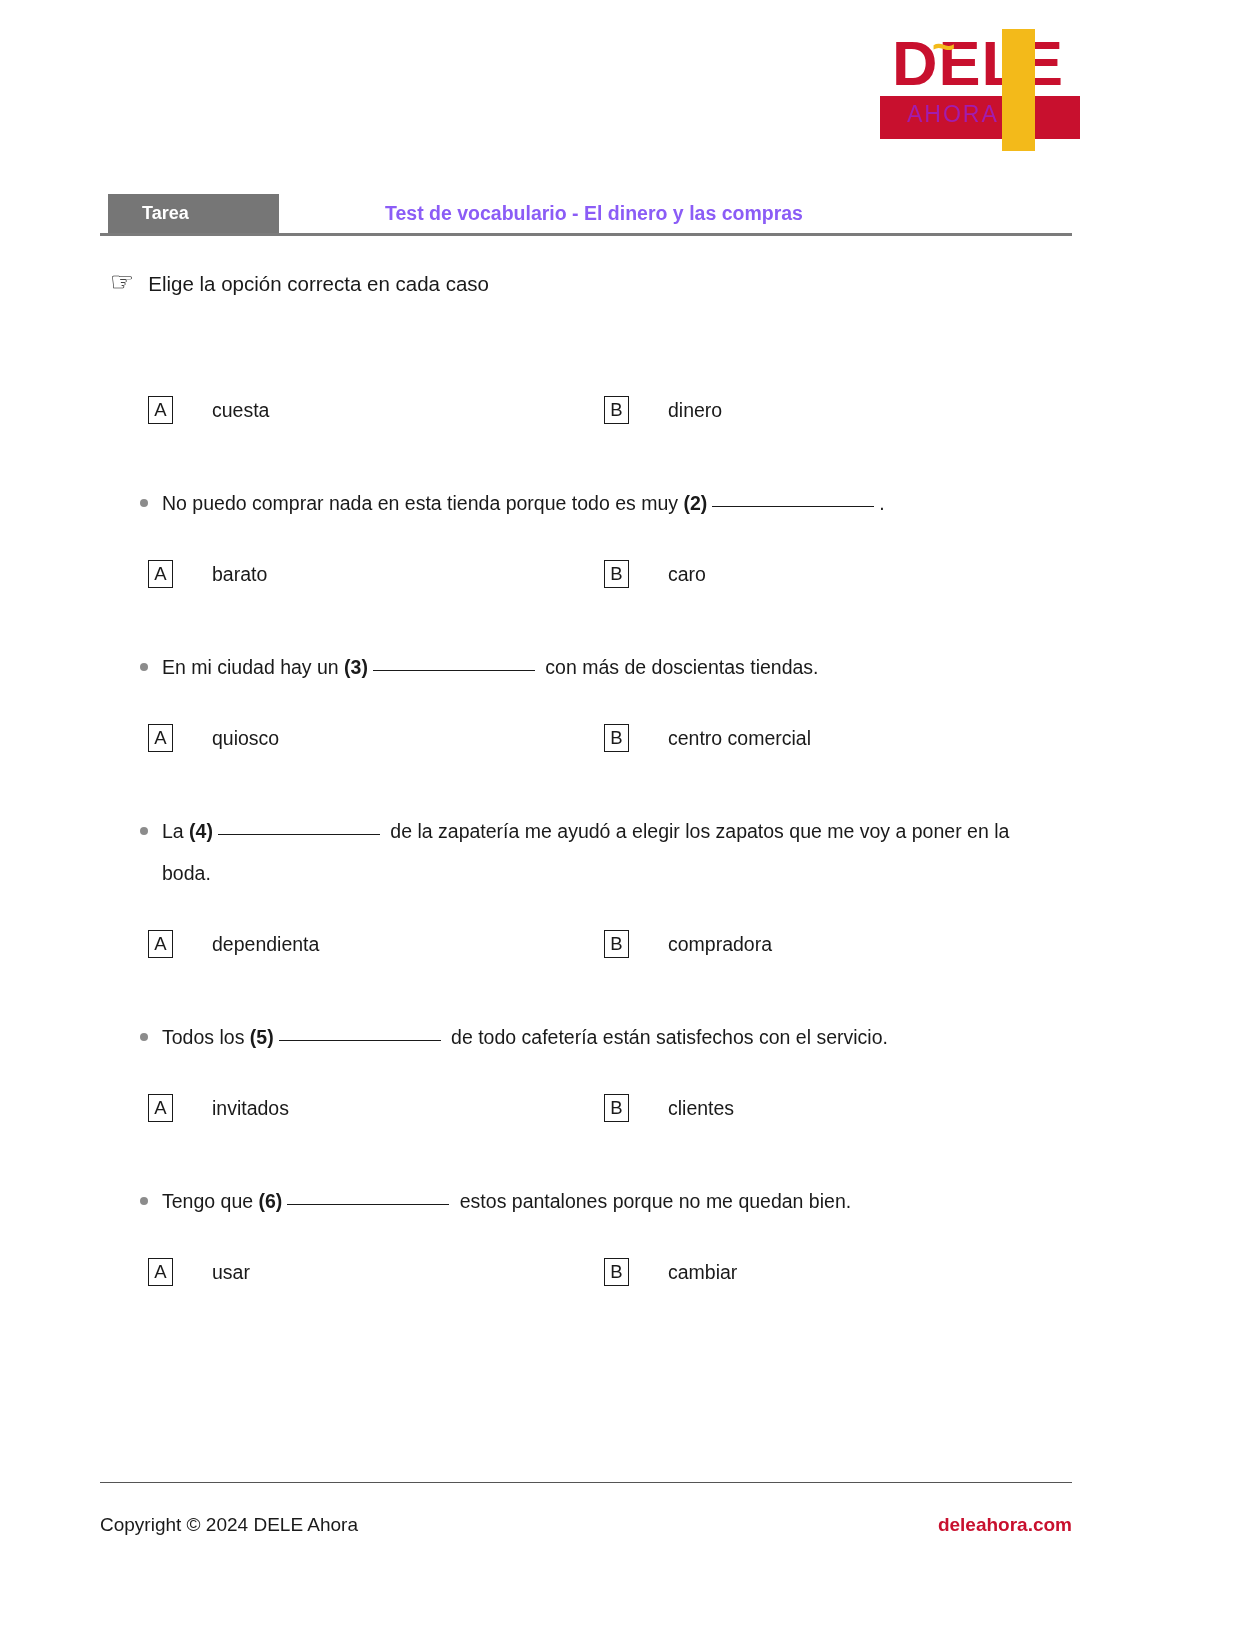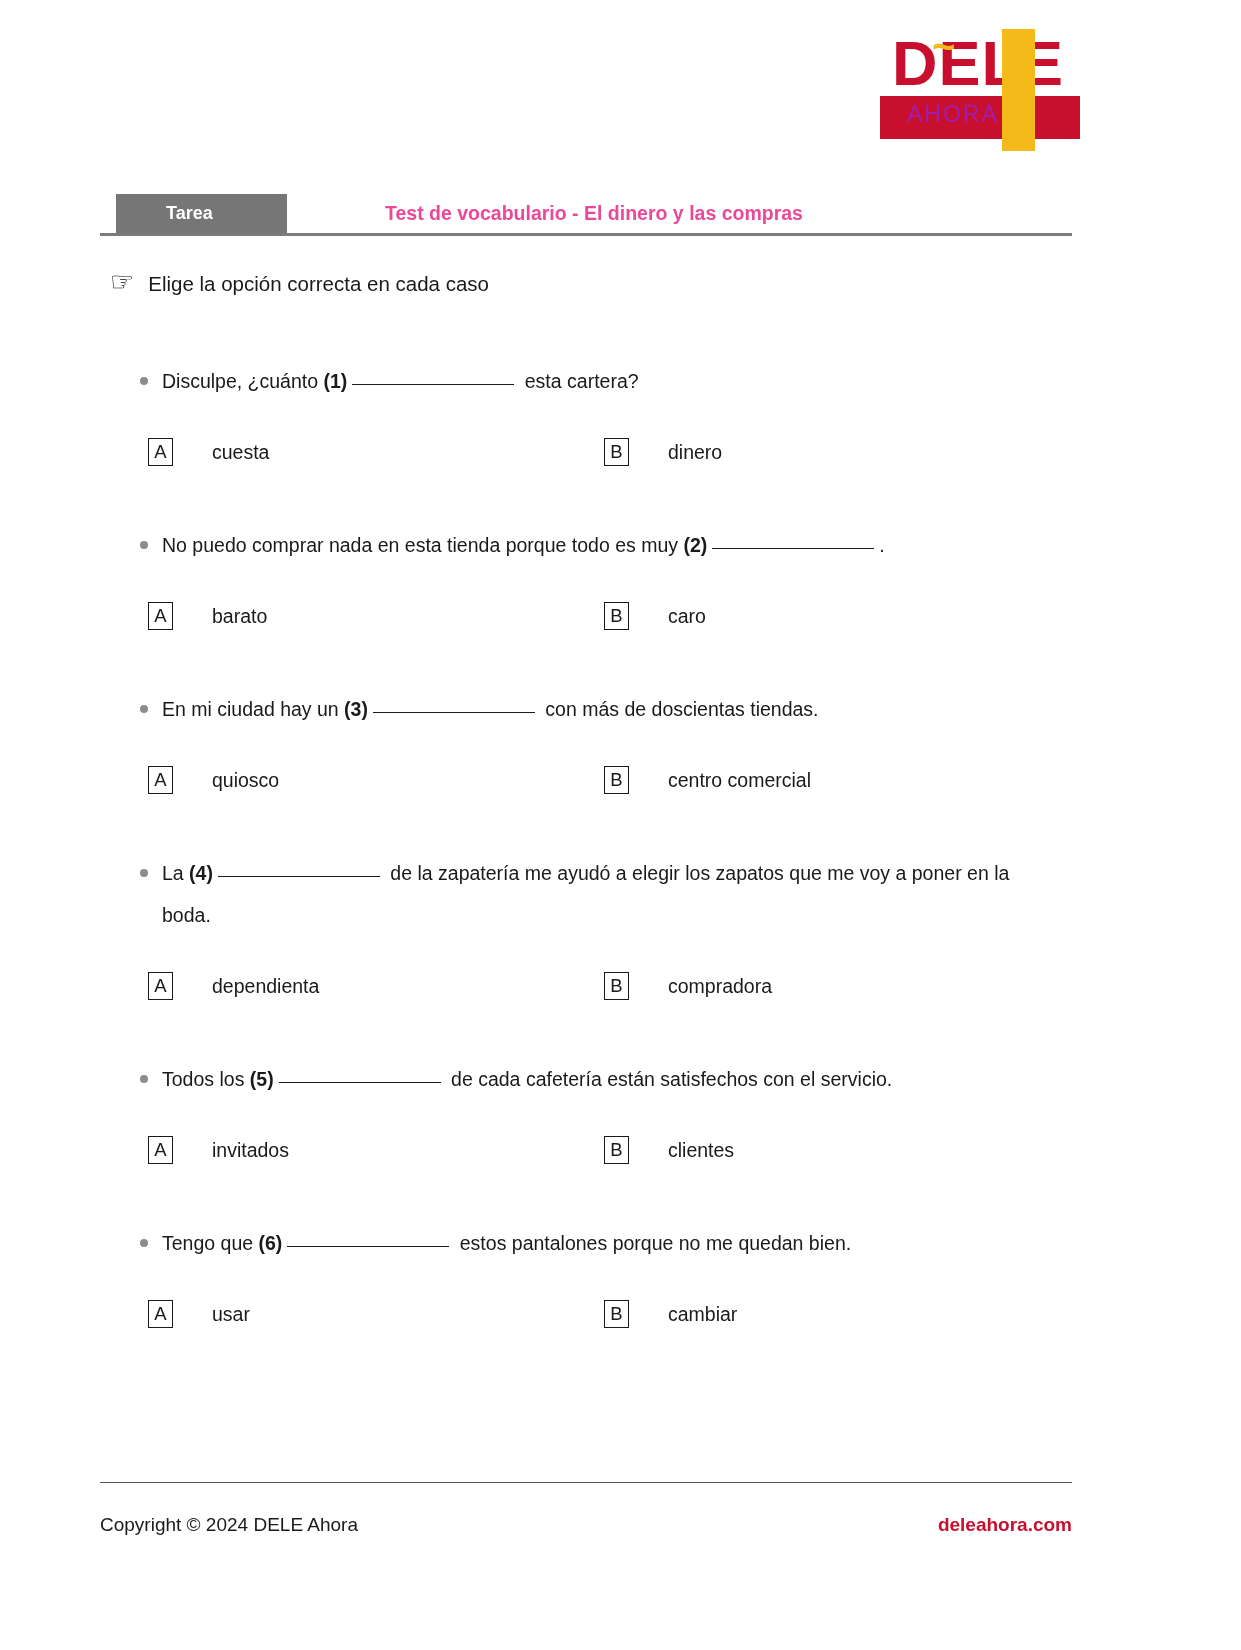--- a/index.html
+++ b/index.html
@@ -90,41 +90,41 @@
     position: absolute;
     left: 100px;
     top: 194px;
     width: 972px;
     height: 42px;
     border-bottom: 3px solid #7b7b7b;
     box-sizing: border-box;
   }
   .task-tag {
     position: absolute;
-    left: 16px;
+    left: 8px;
     top: 0;
     width: 171px;
     height: 39px;
     background: #767676;
     color: #ffffff;
     font-size: 18px;
     font-weight: bold;
     display: flex;
     align-items: center;
-    padding-left: 50px;
+    padding-left: 34px;
     box-sizing: border-box;
   }
   .task-title {
     position: absolute;
     left: 285px;
     top: 0;
     height: 39px;
     display: flex;
     align-items: center;
-    color: #ec4899;
+    color: #8b5cf6;
     font-size: 19.5px;
     font-weight: bold;
   }
 
   
   .instruction {
     position: absolute;
     left: 110px;
     top: 270px;
     display: flex;
@@ -255,21 +255,20 @@
     <div class="task-title">Test de vocabulario - El dinero y las compras</div>
   </div>
 
   <div class="instruction">
     <span class="hand-icon">☞</span>
     <span class="instruction-text">Elige la opción correcta en cada caso</span>
   </div>
 
   <div class="questions" id="questions-container">
       <div class="question-block">
-        <div class="q-line"><span class="q-bullet"></span><span>Disculpe, ¿cuánto </span><span class="q-num">(1)</span><span class="blank"></span><span> esta cartera?</span></div>
         <div class="options-row">
           <div class="option col-a">
             <div class="opt-box">A</div>
             <div class="opt-label">cuesta</div>
           </div>
           <div class="option col-b">
             <div class="opt-box">B</div>
             <div class="opt-label">dinero</div>
           </div>
         </div>
@@ -312,21 +311,21 @@
             <div class="opt-label">dependienta</div>
           </div>
           <div class="option col-b">
             <div class="opt-box">B</div>
             <div class="opt-label">compradora</div>
           </div>
         </div>
         <div class="q-spacer"></div>
       </div>
       <div class="question-block">
-        <div class="q-line"><span class="q-bullet"></span><span>Todos los </span><span class="q-num">(5)</span><span class="blank"></span><span> de cada cafetería están satisfechos con el servicio.</span></div>
+        <div class="q-line"><span class="q-bullet"></span><span>Todos los </span><span class="q-num">(5)</span><span class="blank"></span><span> de todo cafetería están satisfechos con el servicio.</span></div>
         <div class="options-row">
           <div class="option col-a">
             <div class="opt-box">A</div>
             <div class="opt-label">invitados</div>
           </div>
           <div class="option col-b">
             <div class="opt-box">B</div>
             <div class="opt-label">clientes</div>
           </div>
         </div>

